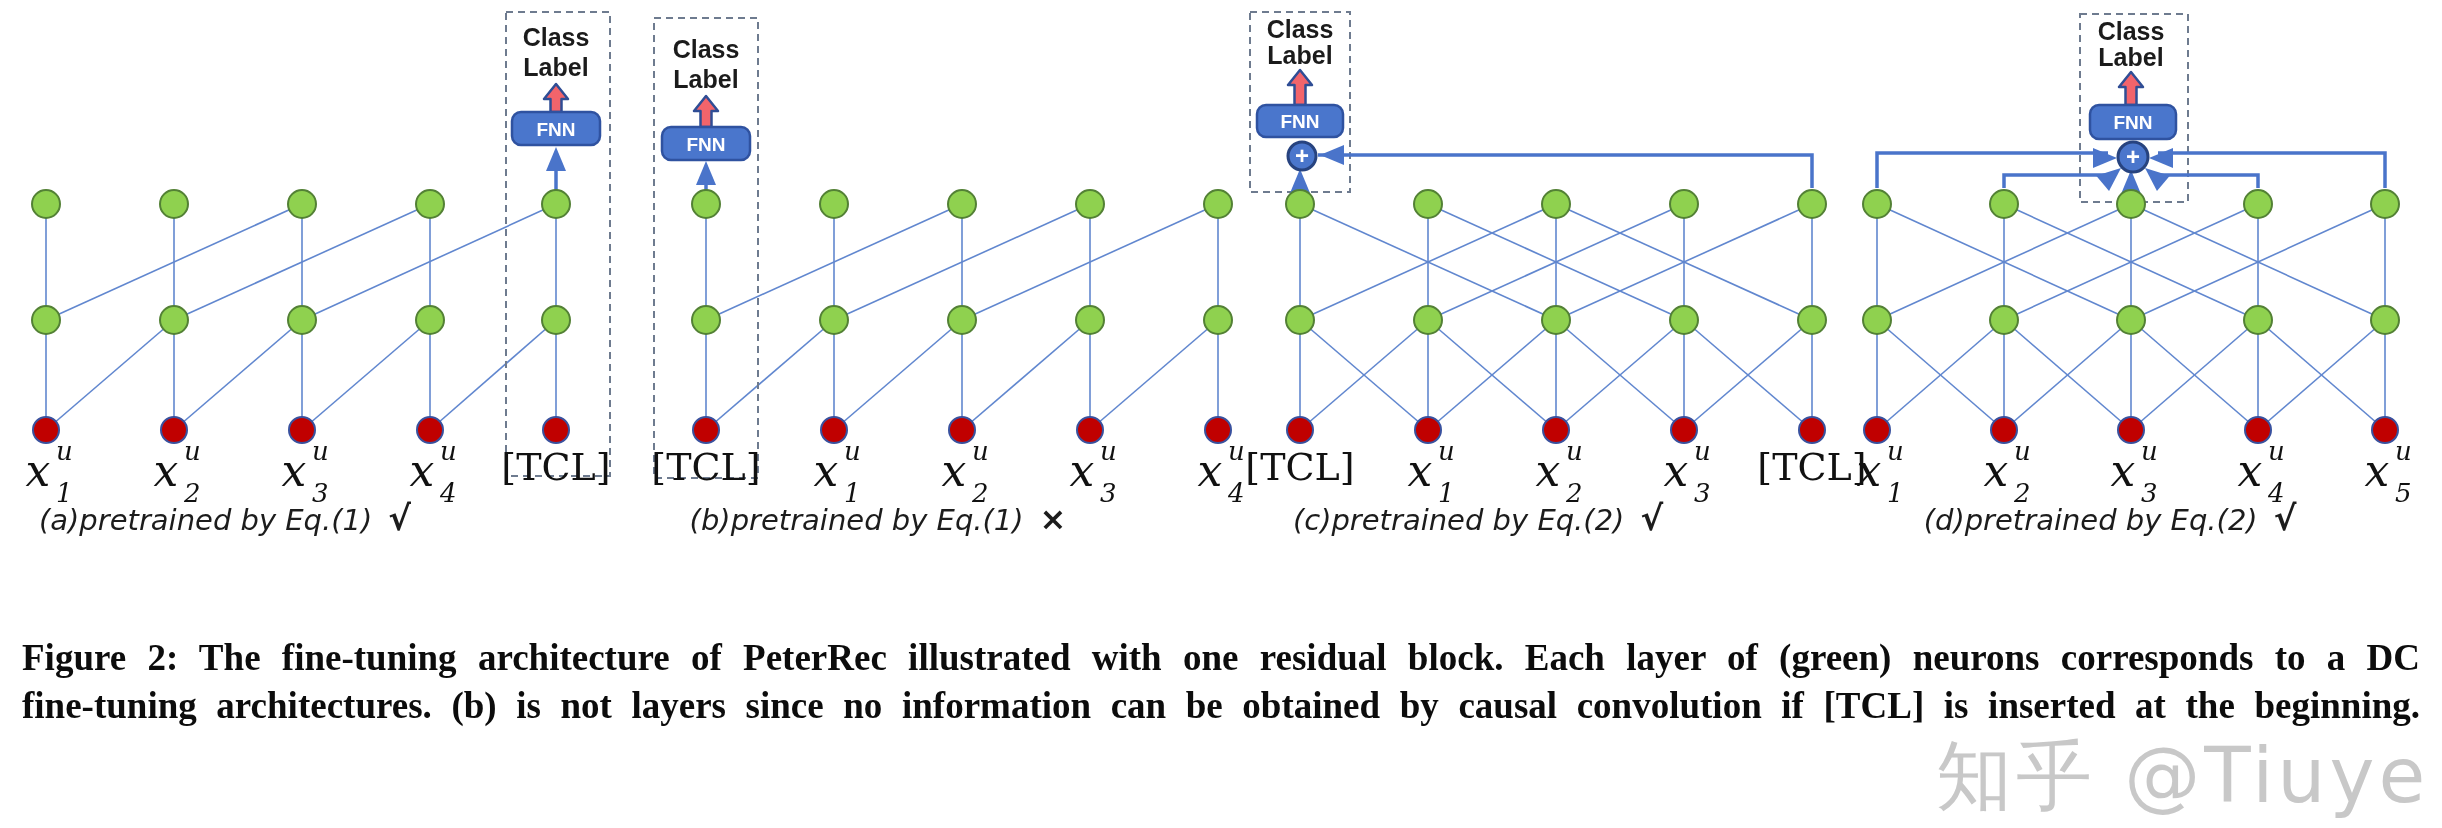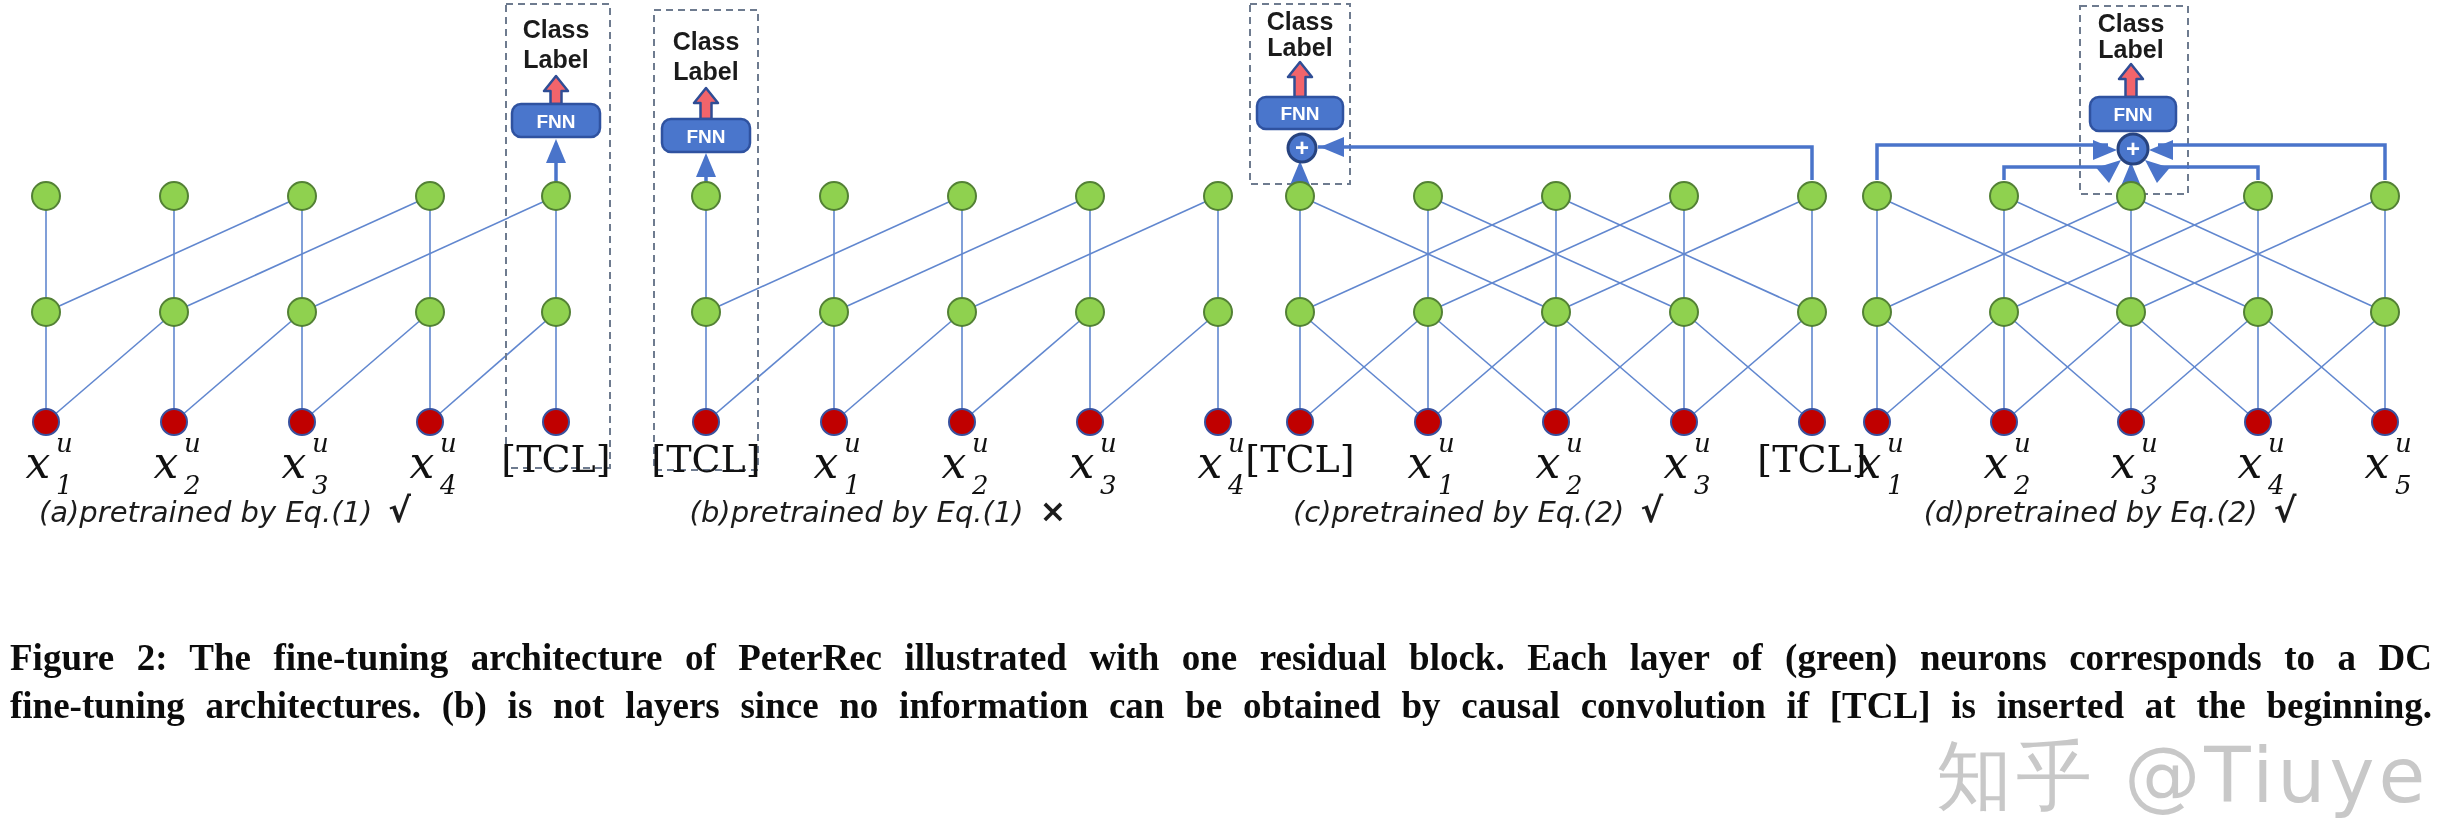--- a/index.html
+++ b/index.html
@@ -1,22 +1,22 @@
 <!DOCTYPE html>
 <html><head>
 <meta charset="utf-8">
 <style>
   html,body{margin:0;padding:0;}
   body{
     width:2442px;height:828px;position:relative;background:#ffffff;
     font-family:"Liberation Sans",sans-serif;overflow:hidden;
   }
-  #diagram-wrap{position:absolute;left:0;top:0;width:2014px;height:632px;}
+  #diagram-wrap{position:absolute;left:0;top:8px;width:2014px;height:632px;}
   #caption-block{
-    position:absolute;left:0;top:634px;width:2442px;padding:0 10px;box-sizing:border-box;
+    position:absolute;left:0;top:634px;width:2442px;padding:0 22px;box-sizing:border-box;
     font-family:"Liberation Serif",serif;font-weight:bold;color:#0c0c0c;
     font-size:37px;line-height:48px;
   }
   .cap-line{
     width:100%;text-align:justify;text-align-last:justify;white-space:normal;
   }
   #watermark{
     position:absolute;left:1936px;top:686px;z-index:6;
     font-size:76px;font-weight:400;letter-spacing:4px;white-space:nowrap;
     color:#bcbcbc;opacity:0.82;font-family:"DejaVu Sans",sans-serif;margin-top:40px;

